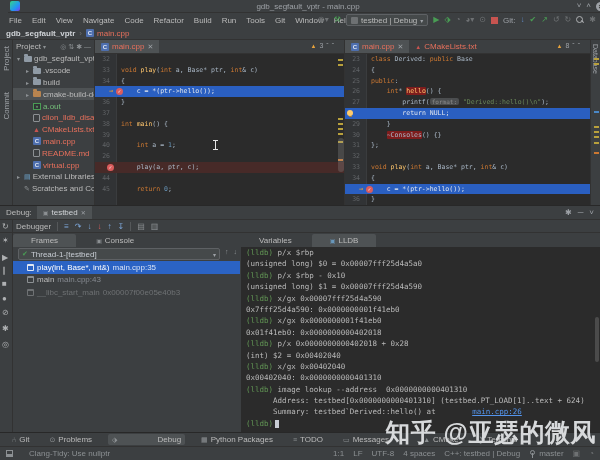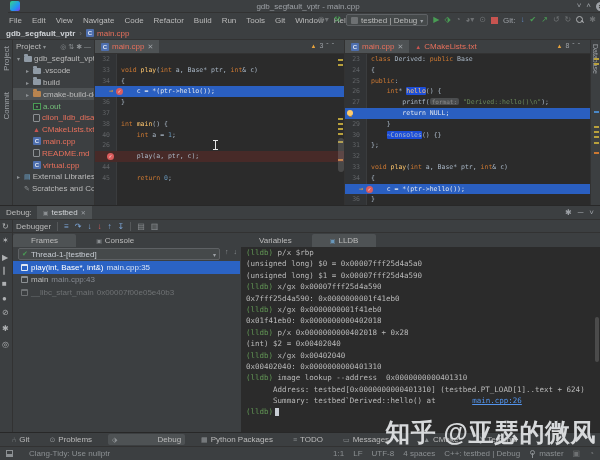--- a/index.html
+++ b/index.html
@@ -68,21 +68,21 @@
   .edbody{position:absolute;left:0;top:14px;right:0;bottom:0;overflow:hidden;
           font-family:"DejaVu Sans Mono",monospace;font-size:6.5px;}
   .code-line{position:relative;height:10.8px;line-height:10.8px;white-space:pre;}
   .gut{position:absolute;left:0;top:0;bottom:0;width:22px;background:#313335;border-right:1px solid #3a3c3e;}
   .lnum{position:absolute;left:0;width:15px;text-align:right;color:#606366;}
   .codecol{position:absolute;left:22px;right:8px;top:0;bottom:0;}
   .cl-exec .codebg{position:absolute;left:-22px;right:-8px;top:0;bottom:0;background:#2a5fc1;z-index:0;}
   .cl-bp .codebg{position:absolute;left:-22px;right:-8px;top:0;bottom:0;background:#472a28;z-index:0;}
   .codetxt{position:relative;z-index:1;padding-left:4px;}
   .tp{color:#a9b7c6;} .tk{color:#cc7832;} .tf{color:#ffc66d;} .tn{color:#6897bb;} .ts{color:#6a8759;}
-  .thl{background:#1d4ed8;border-radius:1px;}
+  .thl{background:#7f1d1d;border-radius:1px;}
   .thint{background:#4b4d4f;color:#8c8c8c;border-radius:2px;padding:0 2px;font-size:6px;}
   .cl-exec .tp,.cl-exec .tk{color:#e3e8ef;}
   .g-arrow{position:absolute;left:14px;color:#d29a3f;font-weight:bold;z-index:2;font-size:7px;}
   .g-bp{position:absolute;left:21px;top:2px;width:7px;height:7px;border-radius:50%;background:#db5c5c;z-index:2;
         color:#fff;font-size:5px;line-height:7px;text-align:center;}
   .g-bp.solo{left:12px;}
   .g-bulb{position:absolute;left:2px;top:2px;width:6px;height:6px;border-radius:50%;background:#ffcb6b;z-index:2;}
   .g-bulb::after{content:"";position:absolute;left:1.5px;top:6px;width:3px;height:1.5px;background:#9c7b3d;}
   .inspect{position:absolute;top:2px;right:10px;display:flex;gap:3px;align-items:center;z-index:3;
            font-family:"Liberation Sans",sans-serif;font-size:7px;color:#9da1a6;}
@@ -109,21 +109,21 @@
   .dbg-tabs2{position:absolute;left:241px;top:27px;height:14px;display:flex;align-items:center;gap:2px;}
   .ptab{padding:2px 18px;color:#bbbbbb;display:flex;gap:3px;align-items:center;}
   .ptab.on{background:#4e5254;border-radius:2px 2px 0 0;}
   .dbg-strip{position:absolute;left:0;top:14px;width:13px;bottom:0;border-right:1px solid #323232;}
   .ds-ic{position:absolute;left:2px;font-size:8px;color:#afb1b3;}
   .frames-panel{position:absolute;left:13px;top:41px;width:227px;bottom:0;background:#3c3f41;overflow:hidden;}
   .thread-row{height:14px;display:flex;align-items:flex-start;padding:1px 3px 1px 5px;gap:5px;}
   .thread-combo{flex:1;height:12px;border:1px solid #5e6164;background:#45494a;border-radius:2px;
                 display:flex;align-items:center;gap:3px;padding:0 3px;color:#c8cdd4;white-space:nowrap;overflow:hidden;}
   .thread-combo .car{margin-left:auto;color:#9da1a6;font-size:6px;}
-  .frame-row{height:12.5px;display:flex;align-items:center;gap:3px;padding-left:8px;white-space:nowrap;overflow:hidden;}
+  .frame-row{height:12.5px;display:flex;align-items:center;gap:3px;padding-left:14px;white-space:nowrap;overflow:hidden;}
   .frame-row.sel{background:#2b63c4;color:#ffffff;}
   .frame-row .fl{color:#868a91;} .frame-row.sel .fl{color:#d7e3f7;}
   .frame-row.dim,.frame-row.dim .fl{color:#6e7173;}
   .ic-frame{flex:none;width:7px;height:7px;border:1px solid #8c9093;border-top:2.5px solid #8c9093;border-radius:1px;}
   .frame-row.sel .ic-frame{border-color:#dfe6f2;}
   .frame-row.dim .ic-frame{border-color:#6e7173;}
   .console{position:absolute;left:241px;top:41px;right:0;bottom:0;background:#2b2b2b;overflow:hidden;
            font-family:"DejaVu Sans Mono",monospace;font-size:7.5px;}
   .con-line{height:11.4px;line-height:11.4px;white-space:pre;padding-left:5px;}
   .con-prompt{color:#629755;} .con-text{color:#bababa;}
@@ -301,20 +301,21 @@
     </div>
     <div class="edbody" id="ed-left">
         <div class="gut"></div>
         <div class="code-line"><span class="lnum">32</span><div class="codecol"><div class="codetxt"></div></div></div>
         <div class="code-line"><span class="lnum">33</span><div class="codecol"><div class="codetxt"><span class="tk">void</span><span class="tp"> </span><span class="tf">play</span><span class="tp">(</span><span class="tk">int</span><span class="tp"> a, Base* ptr, </span><span class="tk">int</span><span class="tp">&amp; c)</span></div></div></div>
         <div class="code-line"><span class="lnum">34</span><div class="codecol"><div class="codetxt"><span class="tp">{</span></div></div></div>
         <div class="code-line cl-exec"><span class="lnum" style="color: rgb(169, 173, 177);">35</span><span class="g-arrow">→</span><span class="g-bp">✓</span><div class="codecol"><div class="codebg"></div><div class="codetxt"><span class="tp">    c = *(ptr-&gt;hello());</span></div></div></div>
         <div class="code-line"><span class="lnum">36</span><div class="codecol"><div class="codetxt"><span class="tp">}</span></div></div></div>
         <div class="code-line"><span class="lnum">37</span><div class="codecol"><div class="codetxt"></div></div></div>
         <div class="code-line"><span class="lnum">38</span><div class="codecol"><div class="codetxt"><span class="tk">int</span><span class="tp"> </span><span class="tf">main</span><span class="tp">() {</span></div></div></div>
+        <div class="code-line"><span class="lnum">39</span><div class="codecol"><div class="codetxt"></div></div></div>
         <div class="code-line"><span class="lnum">40</span><div class="codecol"><div class="codetxt"><span class="tp">    </span><span class="tk">int</span><span class="tp"> a = </span><span class="tn">1</span><span class="tp">;</span></div></div></div>
         <div class="code-line"><span class="lnum">26</span></div>
         <div class="code-line cl-bp"><span class="lnum">43</span><span class="g-bp solo">✓</span><div class="codecol"><div class="codebg"></div><div class="codetxt"><span class="tp">    play(a, ptr, c);</span></div></div></div>
         <div class="code-line"><span class="lnum">44</span><div class="codecol"><div class="codetxt"></div></div></div>
         <div class="code-line"><span class="lnum">45</span><div class="codecol"><div class="codetxt"><span class="tp">    </span><span class="tk">return</span><span class="tp"> </span><span class="tn">0</span><span class="tp">;</span></div></div></div>
       </div>
     <div class="inspect">
       <span class="warn-tri">▲</span>
       <span>3</span>
       <span>ˆ</span>
@@ -464,20 +465,21 @@
             <span class="ic-frame"></span>
             <span>__libc_start_main</span>
             <span class="fl"> 0x00007f00e05e40b3</span>
           </div>
         </div>
     </div>
     <div class="console" id="lldb-console">
       <div class="con-scroll"></div>
     <div class="con-line"><span class="con-prompt">(lldb)</span><span class="con-text"> p/x $rbp</span></div>
         <div class="con-line"><span class="con-text">(unsigned long) $0 = 0x00007fff25d4a5a0</span></div>
+        <div class="con-line"><span class="con-prompt">(lldb)</span><span class="con-text"> p/x $rbp - 0x10</span></div>
         <div class="con-line"><span class="con-text">(unsigned long) $1 = 0x00007fff25d4a590</span></div>
         <div class="con-line"><span class="con-prompt">(lldb)</span><span class="con-text"> x/gx 0x00007fff25d4a590</span></div>
         <div class="con-line"><span class="con-text">0x7fff25d4a590: 0x0000000001f41eb0</span></div>
         <div class="con-line"><span class="con-prompt">(lldb)</span><span class="con-text"> x/gx 0x0000000001f41eb0</span></div>
         <div class="con-line"><span class="con-text">0x01f41eb0: 0x0000000000402018</span></div>
         <div class="con-line"><span class="con-prompt">(lldb)</span><span class="con-text"> p/x 0x0000000000402018 + 0x28</span></div>
         <div class="con-line"><span class="con-text">(int) $2 = 0x00402040</span></div>
         <div class="con-line"><span class="con-prompt">(lldb)</span><span class="con-text"> x/gx 0x00402040</span></div>
         <div class="con-line"><span class="con-text">0x00402040: 0x0000000000401310</span></div>
         <div class="con-line"><span class="con-prompt">(lldb)</span><span class="con-text"> image lookup --address  0x0000000000401310</span></div>

